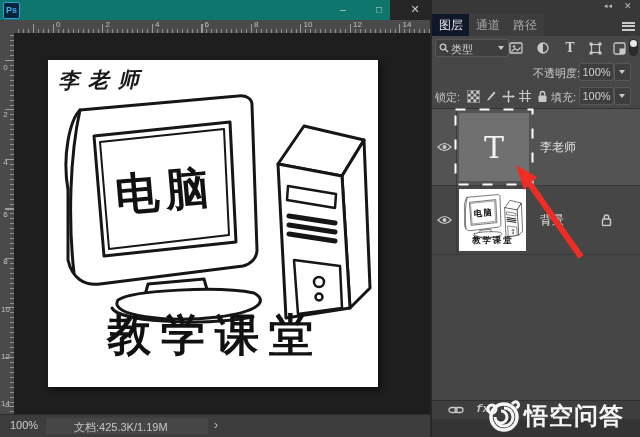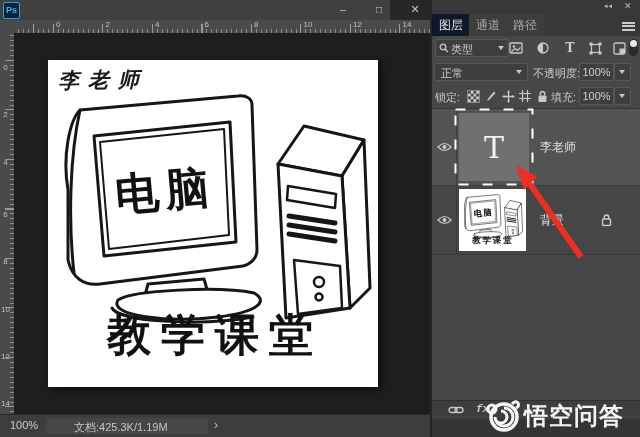--- a/index.html
+++ b/index.html
@@ -5,21 +5,21 @@
   html,body{margin:0;padding:0;}
   body{
     width:640px;height:437px;position:relative;overflow:hidden;
     background:#474747;font-family:"Liberation Sans",sans-serif;
     -webkit-font-smoothing:antialiased;
   }
   .abs{position:absolute;}
 
   
   #docwin{left:0;top:0;width:430px;height:437px;background:#262626;}
-  #titlebar{left:0;top:0;width:390px;height:20px;background:#404040;border-bottom:1px solid #2d2d2d;}
+  #titlebar{left:0;top:0;width:390px;height:20px;background:#0f766e;border-bottom:1px solid #2d2d2d;}
   #ps-badge{left:3px;top:2px;width:15px;height:15px;background:#07243a;border:1px solid #2f9fe0;
     color:#3bb3f0;font-size:9px;font-weight:bold;text-align:center;line-height:15px;border-radius:2px;}
   #title-text{left:25px;top:0;height:20px;line-height:20px;font-size:11px;color:#cfcfcf;white-space:nowrap;}
   .winbtn{top:0;height:20px;line-height:19px;font-size:11px;color:#c6c6c6;width:26px;text-align:center;}
   #btn-min{left:330px;} #btn-max{left:366px;font-size:10px;} #btn-close{left:402px;}
 
   
   #ruler-corner{left:0;top:20px;width:14px;height:13px;background:#4a4a4a;border-right:1px solid #5a5a5a;border-bottom:1px solid #5a5a5a;}
   #h-ruler{left:14px;top:20px;width:416px;height:13px;background:#4a4a4a;border-bottom:1px solid #5a5a5a;overflow:hidden;}
   #h-ruler .minor{position:absolute;left:0;right:0;bottom:0;height:4px;
@@ -253,24 +253,20 @@
     <div id="fi-smart" class="ficon">
       <svg width="13" height="13" viewBox="0 0 13 13">
           <rect x="1" y="1" width="11" height="11" rx="1.5" fill="none" stroke="#c9c9c9" stroke-width="1.3"></rect>
           <rect x="6.5" y="6.5" width="5.5" height="5.5" fill="#c9c9c9"></rect>
         </svg>
     </div>
     <div id="filter-toggle" class="abs"></div>
   </div>
 
   <div id="blend-row" class="abs">
-    <div id="blend-select" class="fieldbox">
-      <span class="lbl">正常</span>
-      <span class="chev"></span>
-    </div>
     <div id="opacity-label" class="plabel">不透明度:</div>
     <div id="opacity-box" class="fieldbox">100%</div>
     <div id="opacity-chev" class="fieldbox">
         <span class="chev"></span>
       </div>
   </div>
 
   <div id="lock-row" class="abs">
     <div id="lock-label" class="plabel">锁定:</div>
     <div id="li-checker" class="licon">

